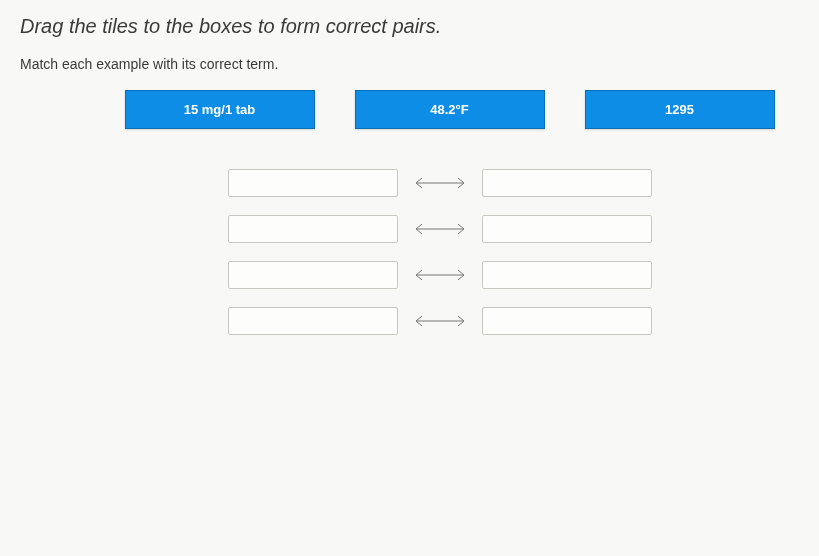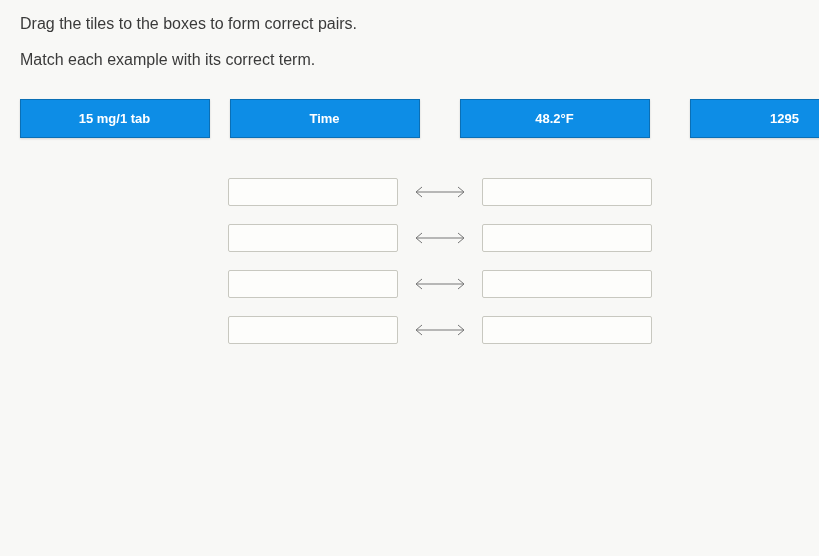--- a/index.html
+++ b/index.html
@@ -9,27 +9,28 @@
     }
     body {
       font-family: Arial, Helvetica, sans-serif;
       background: #f8f8f6;
       width: 819px;
       height: 556px;
       padding: 15px 20px;
       color: #333;
     }
     .instruction-1 {
-      font-size: 16px;
+      font-size: 20px;
       margin-bottom: 18px;
       color: #3a3a3a;
+      font-style: italic;
     }
     .instruction-2 {
-      font-size: 16px;
-      margin-bottom: 30px;
+      font-size: 14px;
+      margin-bottom: 18px;
       color: #3a3a3a;
     }
     .tiles-area {
       display: flex;
       justify-content: center;
       gap: 40px;
       margin-left: 80px;
       margin-bottom: 40px;
     }
     .tile-column {
@@ -83,21 +84,20 @@
   </style>
 </head>
 <body>
 
 <div class="instruction-1">Drag the tiles to the boxes to form correct pairs.</div>
 <div class="instruction-2">Match each example with its correct term.</div>
 
 <div class="tiles-area">
   <div class="tile-column">
     <div class="tile">15 mg/1 tab</div>
-    <div class="tile">Time</div>
   </div>
   <div class="tile-column">
     <div class="tile">48.2°F</div>
   </div>
   <div class="tile-column">
     <div class="tile">1295</div>
   </div>
 </div>
 
 <div class="drop-area">

